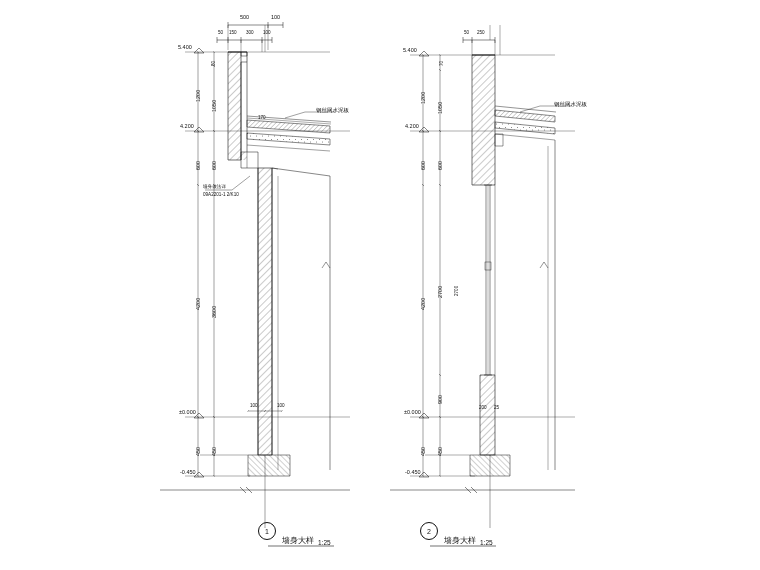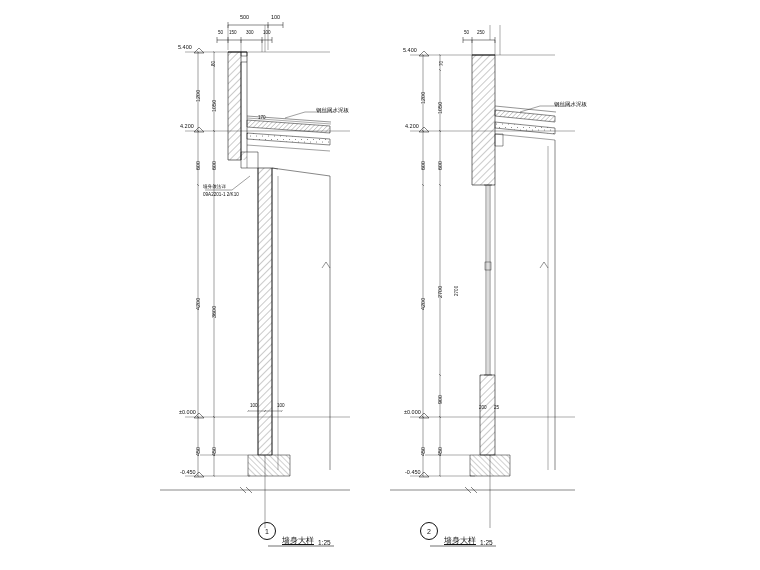--- a/index.html
+++ b/index.html
@@ -2,21 +2,21 @@
 <html><head>
 <meta charset="utf-8">
 <style>
   html,body{margin:0;padding:0;background:#ffffff;}
   body{width:760px;height:570px;overflow:hidden;font-family:"Liberation Sans",sans-serif;}
   #stage{position:relative;width:760px;height:570px;background:#fff;}
   .lbl{position:absolute;font-size:5.5px;color:#101010;white-space:nowrap;line-height:1;}
   .lbl.big{font-size:6.5px;}
   .lbl.tiny{font-size:4.6px;}
   .lbl.rot{transform-origin:0 0;transform:rotate(-90deg);}
-  .ttl{position:absolute;font-size:8px;color:#111;white-space:nowrap;text-decoration:underline;}
+  .ttl{position:absolute;font-size:8px;color:#111;white-space:nowrap;}
   .circ{position:absolute;border:0.8px solid #111;border-radius:50%;width:16px;height:16px;
         display:flex;align-items:center;justify-content:center;font-size:7px;color:#111;}
   svg{position:absolute;left:0;top:0;}
 </style>
 </head>
 <body>
 
 <div id="stage">
 
 <svg width="760" height="570" viewBox="0 0 760 570">

